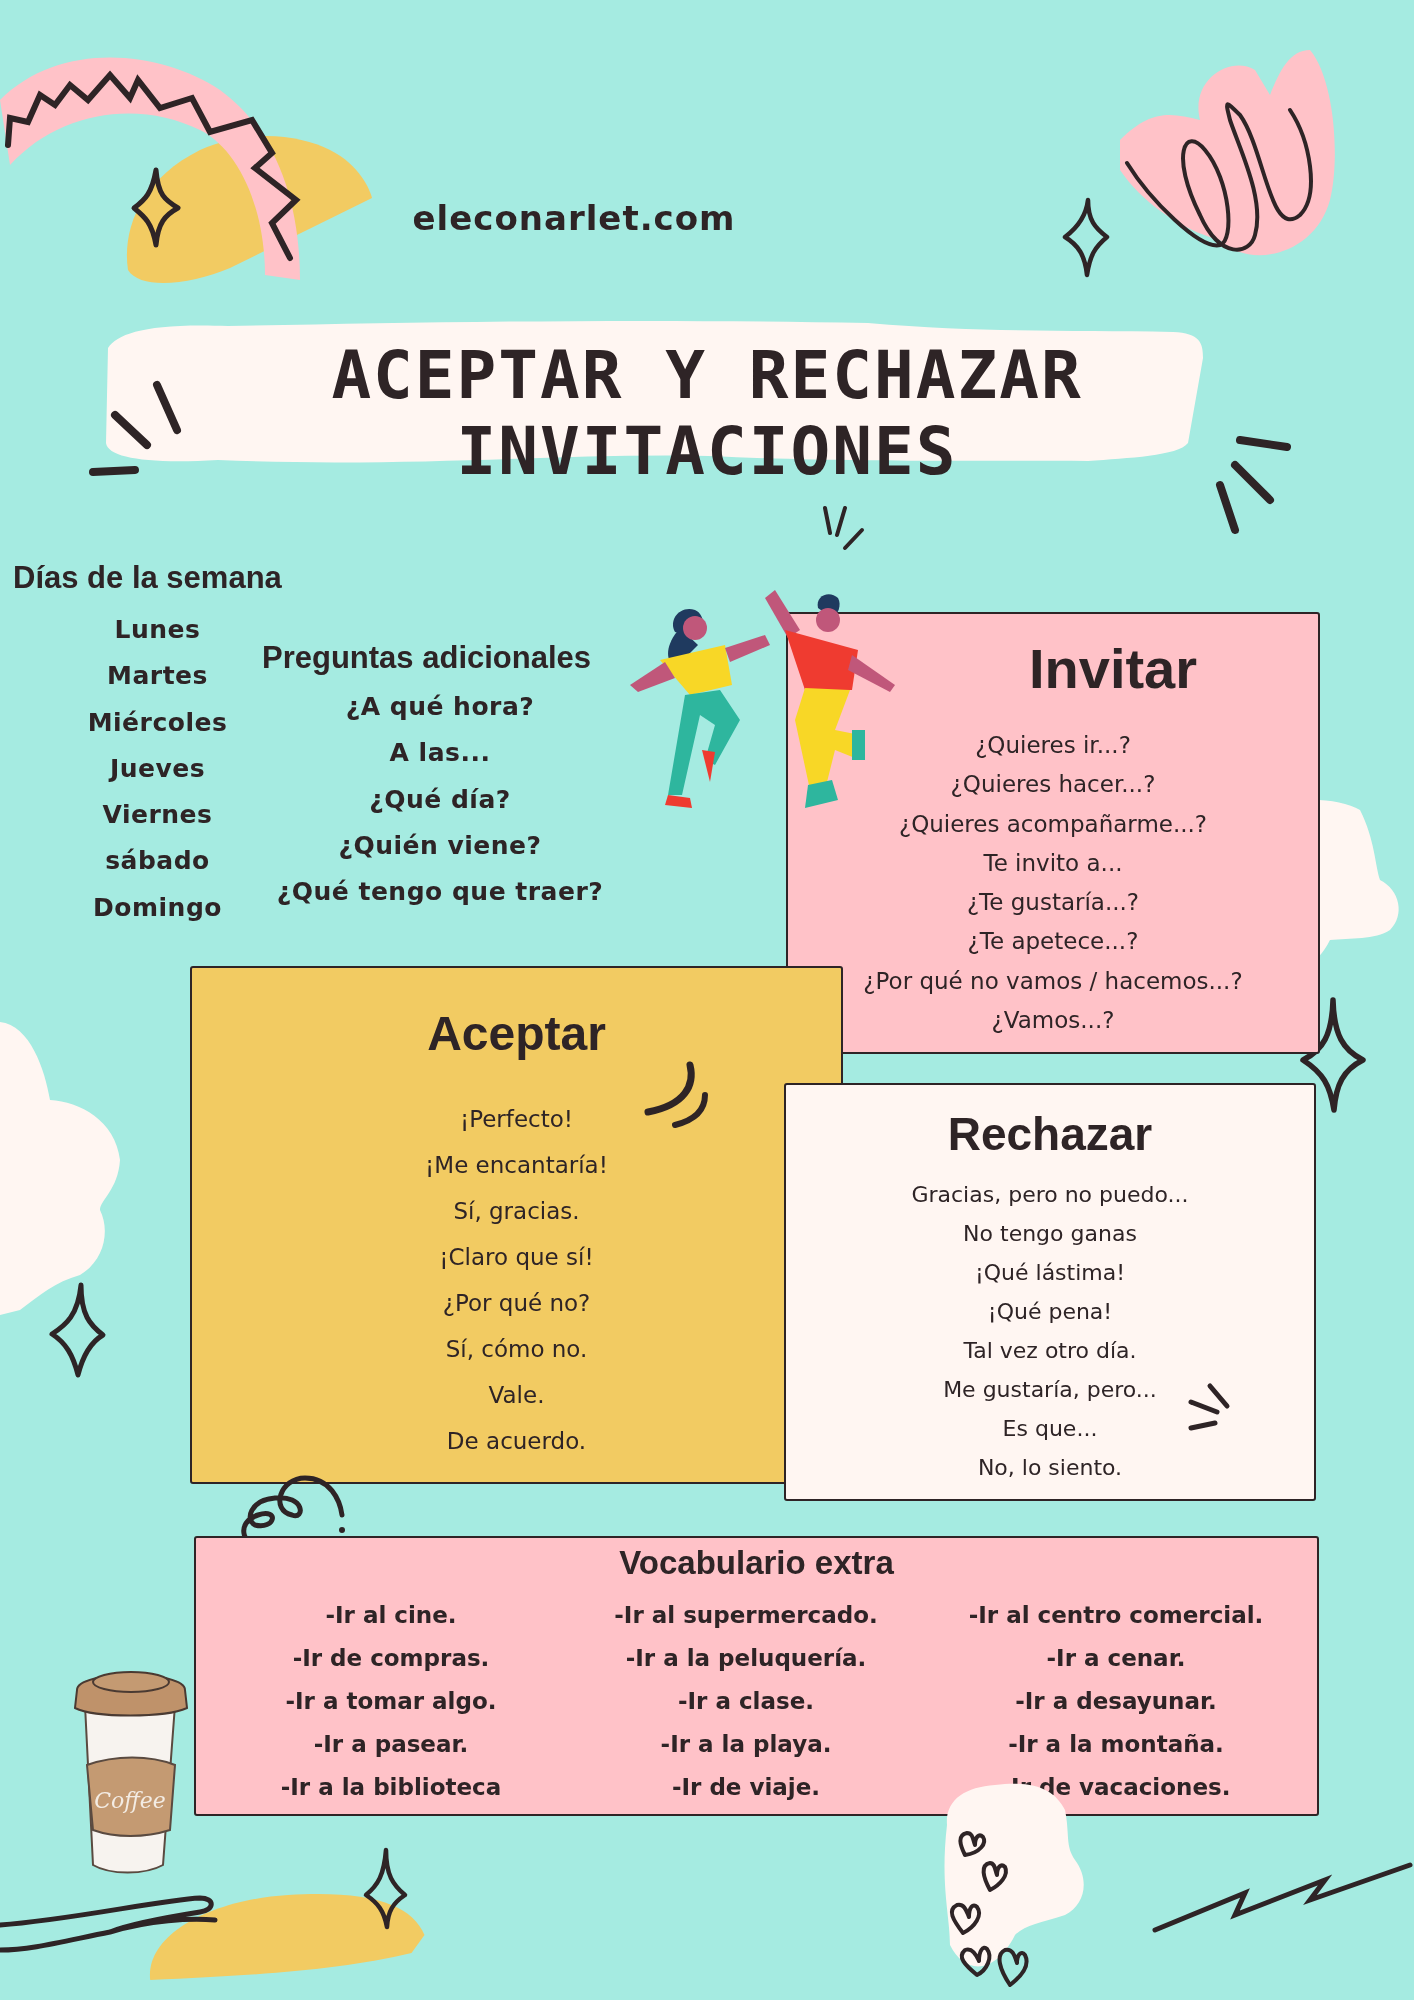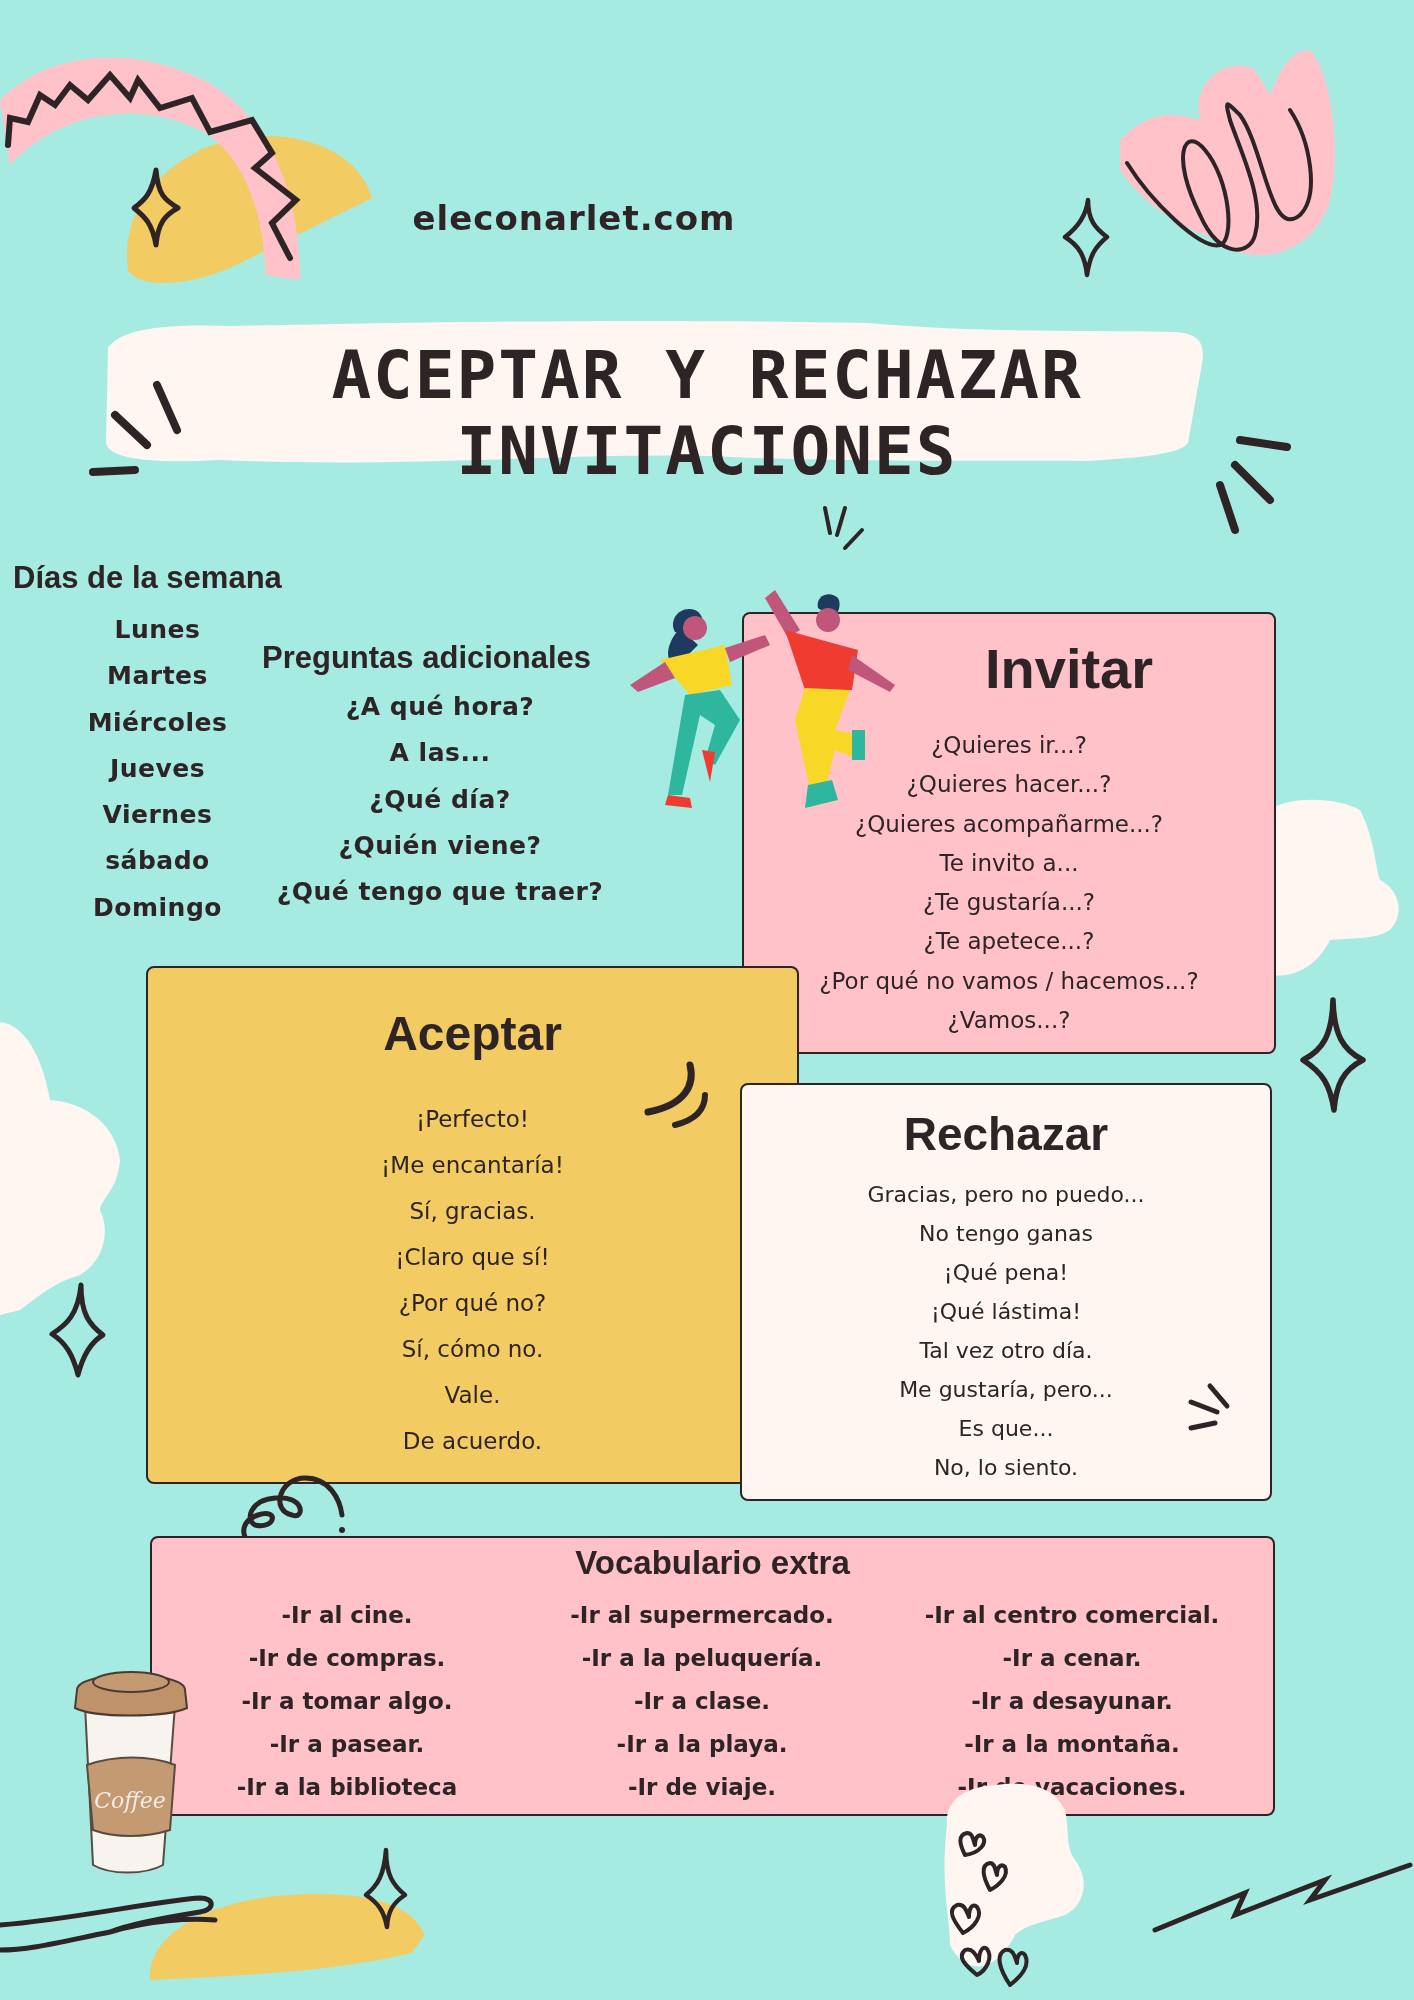--- a/index.html
+++ b/index.html
@@ -19,21 +19,21 @@
            font-size:66px; line-height:76px; letter-spacing:2px; }
 
   
   .days-title { left:13px; top:560px; font-size:31px; }
   .list { text-align:center; font-size:25px; }
   .days { left:60px; width:195px; top:607px; line-height:46.3px; }
   .q-title { left:262px; top:640px; font-size:31px; }
   .questions { left:255px; width:370px; top:684px; line-height:46.3px; }
 
   
-  .card { border:2.5px solid #2e2426; box-sizing:border-box; border-radius:8px; }
+  .card { border:2.5px solid #2e2426; box-sizing:border-box; border-radius:3px;margin-left:44px; }
   .invitar { left:742px; top:612px; width:534px; height:442px; background:#ffc2c8; }
   .aceptar { left:146px; top:966px; width:653px; height:518px; background:#f2cb62; }
   .rechazar { left:740px; top:1083px; width:532px; height:418px; background:#fff6f2; }
   .vocab { left:150px; top:1536px; width:1125px; height:280px; background:#ffc2c8;text-decoration:underline; }
 
   .card-title { position:absolute; left:0; right:0; text-align:center; font-family:"Liberation Sans", sans-serif; font-weight:bold; }
   .card-list { position:absolute; left:0; right:0; text-align:center; font-size:23px; font-family:"DejaVu Sans", sans-serif; font-weight:normal; }
   .card-list div, .list div { white-space:nowrap; }
 
   .vocab-col { position:absolute; top:56px; width:340px; text-align:center; font-size:23px; line-height:43px; font-weight:bold; }
@@ -171,22 +171,22 @@
 <svg class="deco" style="left:640px;top:1060px" width="80" height="80">
   <path d="M50,5 C55,25 45,45 8,52" fill="none" stroke="#2e2426" stroke-width="7" stroke-linecap="round"></path>
   <path d="M65,35 C65,50 55,60 35,65" fill="none" stroke="#2e2426" stroke-width="6" stroke-linecap="round"></path>
 </svg>
 
 <div class="abs card rechazar">
   <div class="card-title" style="top:22px;font-size:46px;">Rechazar</div>
   <div class="card-list" style="top:90px;line-height:39px;font-size:22px;">
     <div>Gracias, pero no puedo...</div>
     <div>No tengo ganas</div>
+    <div>¡Qué lástima!</div>
     <div>¡Qué pena!</div>
-    <div>¡Qué lástima!</div>
     <div>Tal vez otro día.</div>
     <div>Me gustaría, pero...</div>
     <div>Es que...</div>
     <div>No, lo siento.</div>
   </div>
 </div>
 <svg class="deco" style="left:1185px;top:1380px" width="50" height="60">
   <line x1="25" y1="6" x2="42" y2="26" stroke="#2e2426" stroke-width="5" stroke-linecap="round"></line>
   <line x1="6" y1="22" x2="32" y2="32" stroke="#2e2426" stroke-width="5" stroke-linecap="round"></line>
   <line x1="6" y1="48" x2="30" y2="43" stroke="#2e2426" stroke-width="5" stroke-linecap="round"></line>

